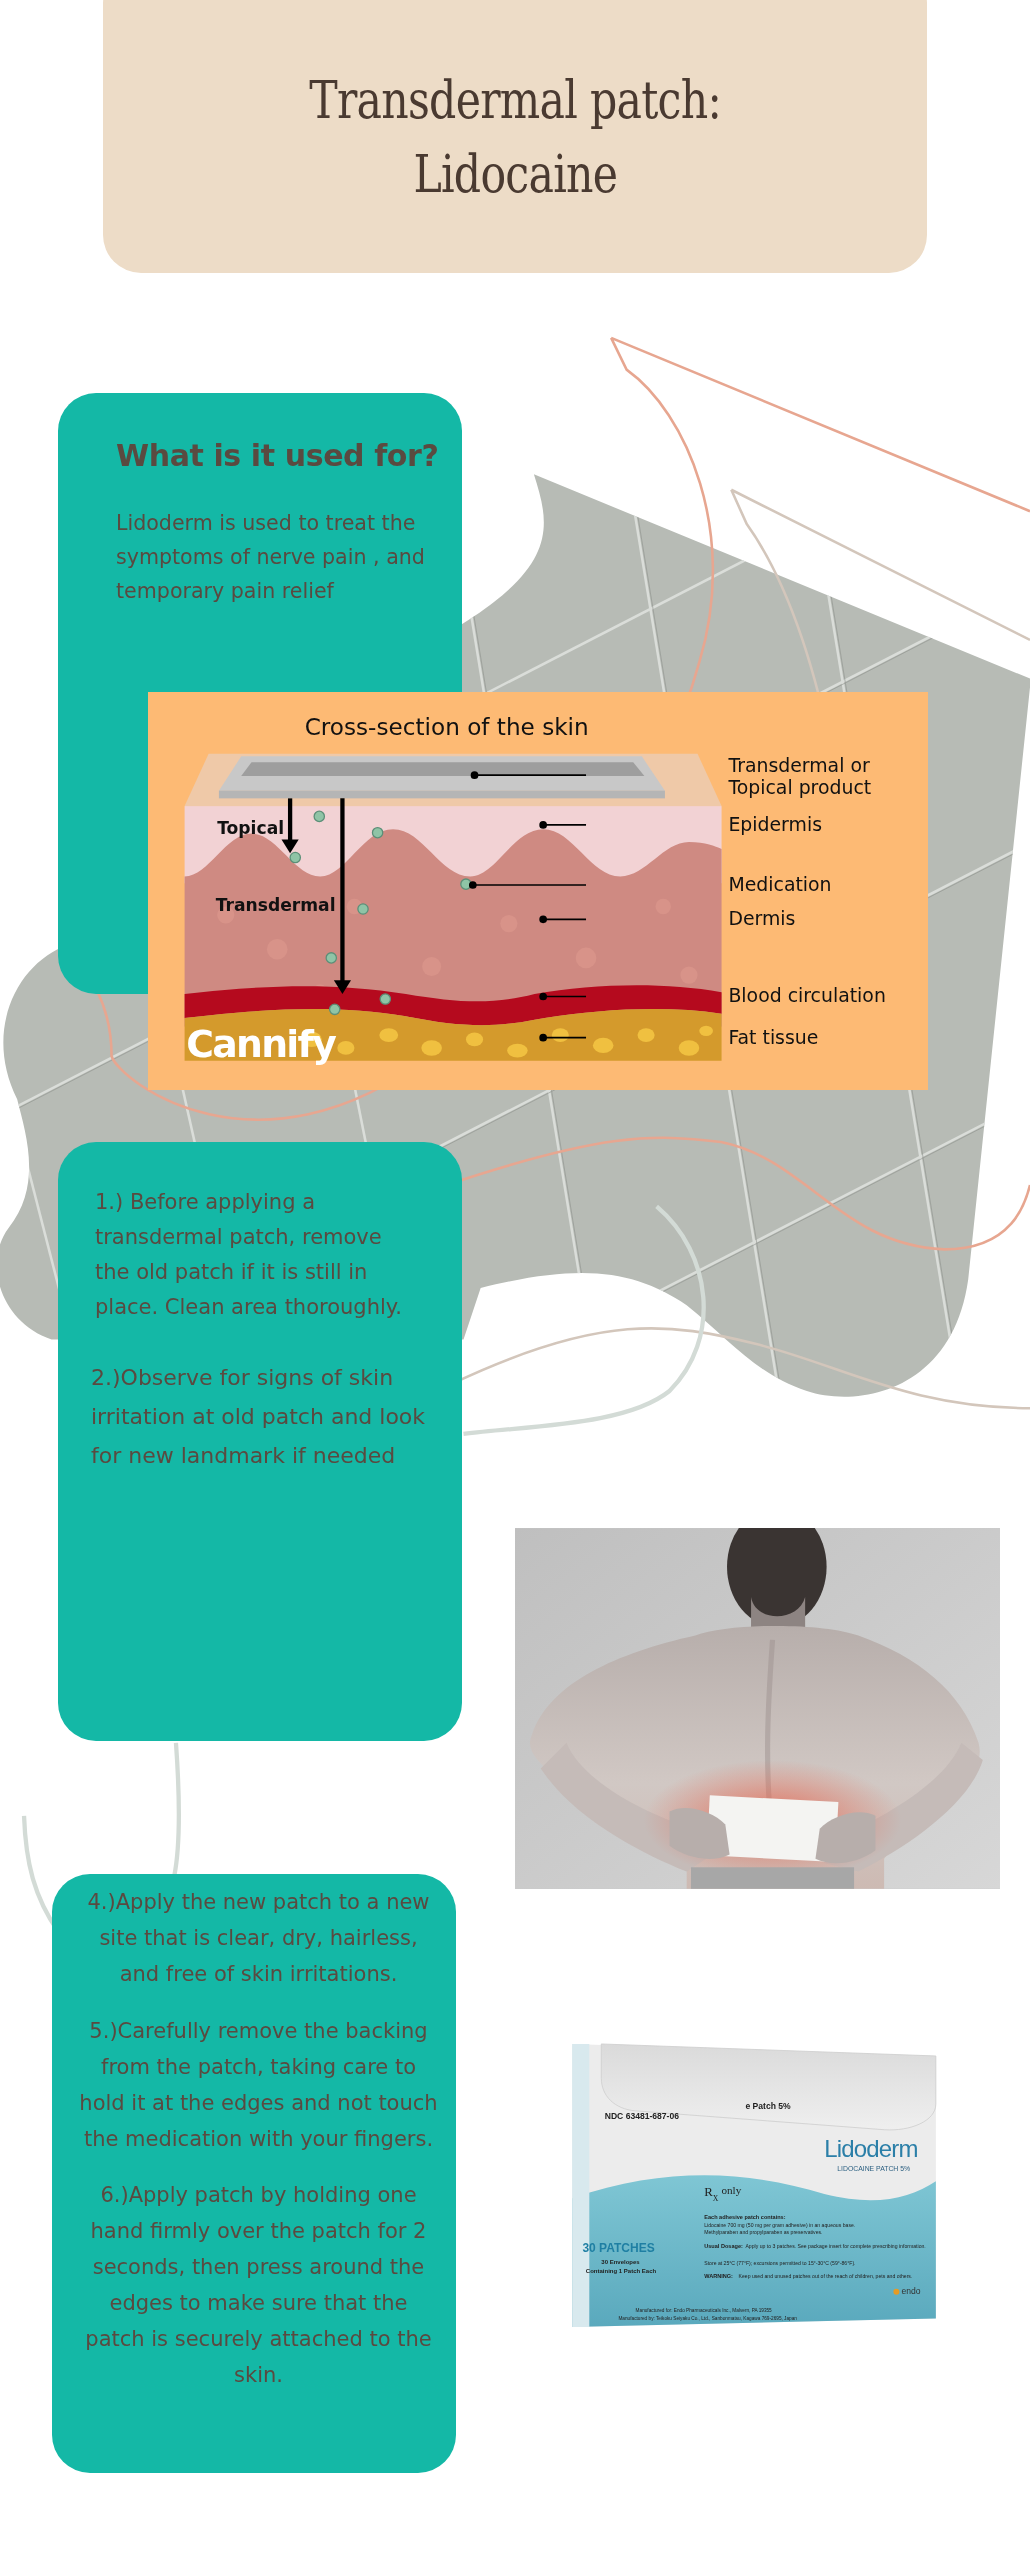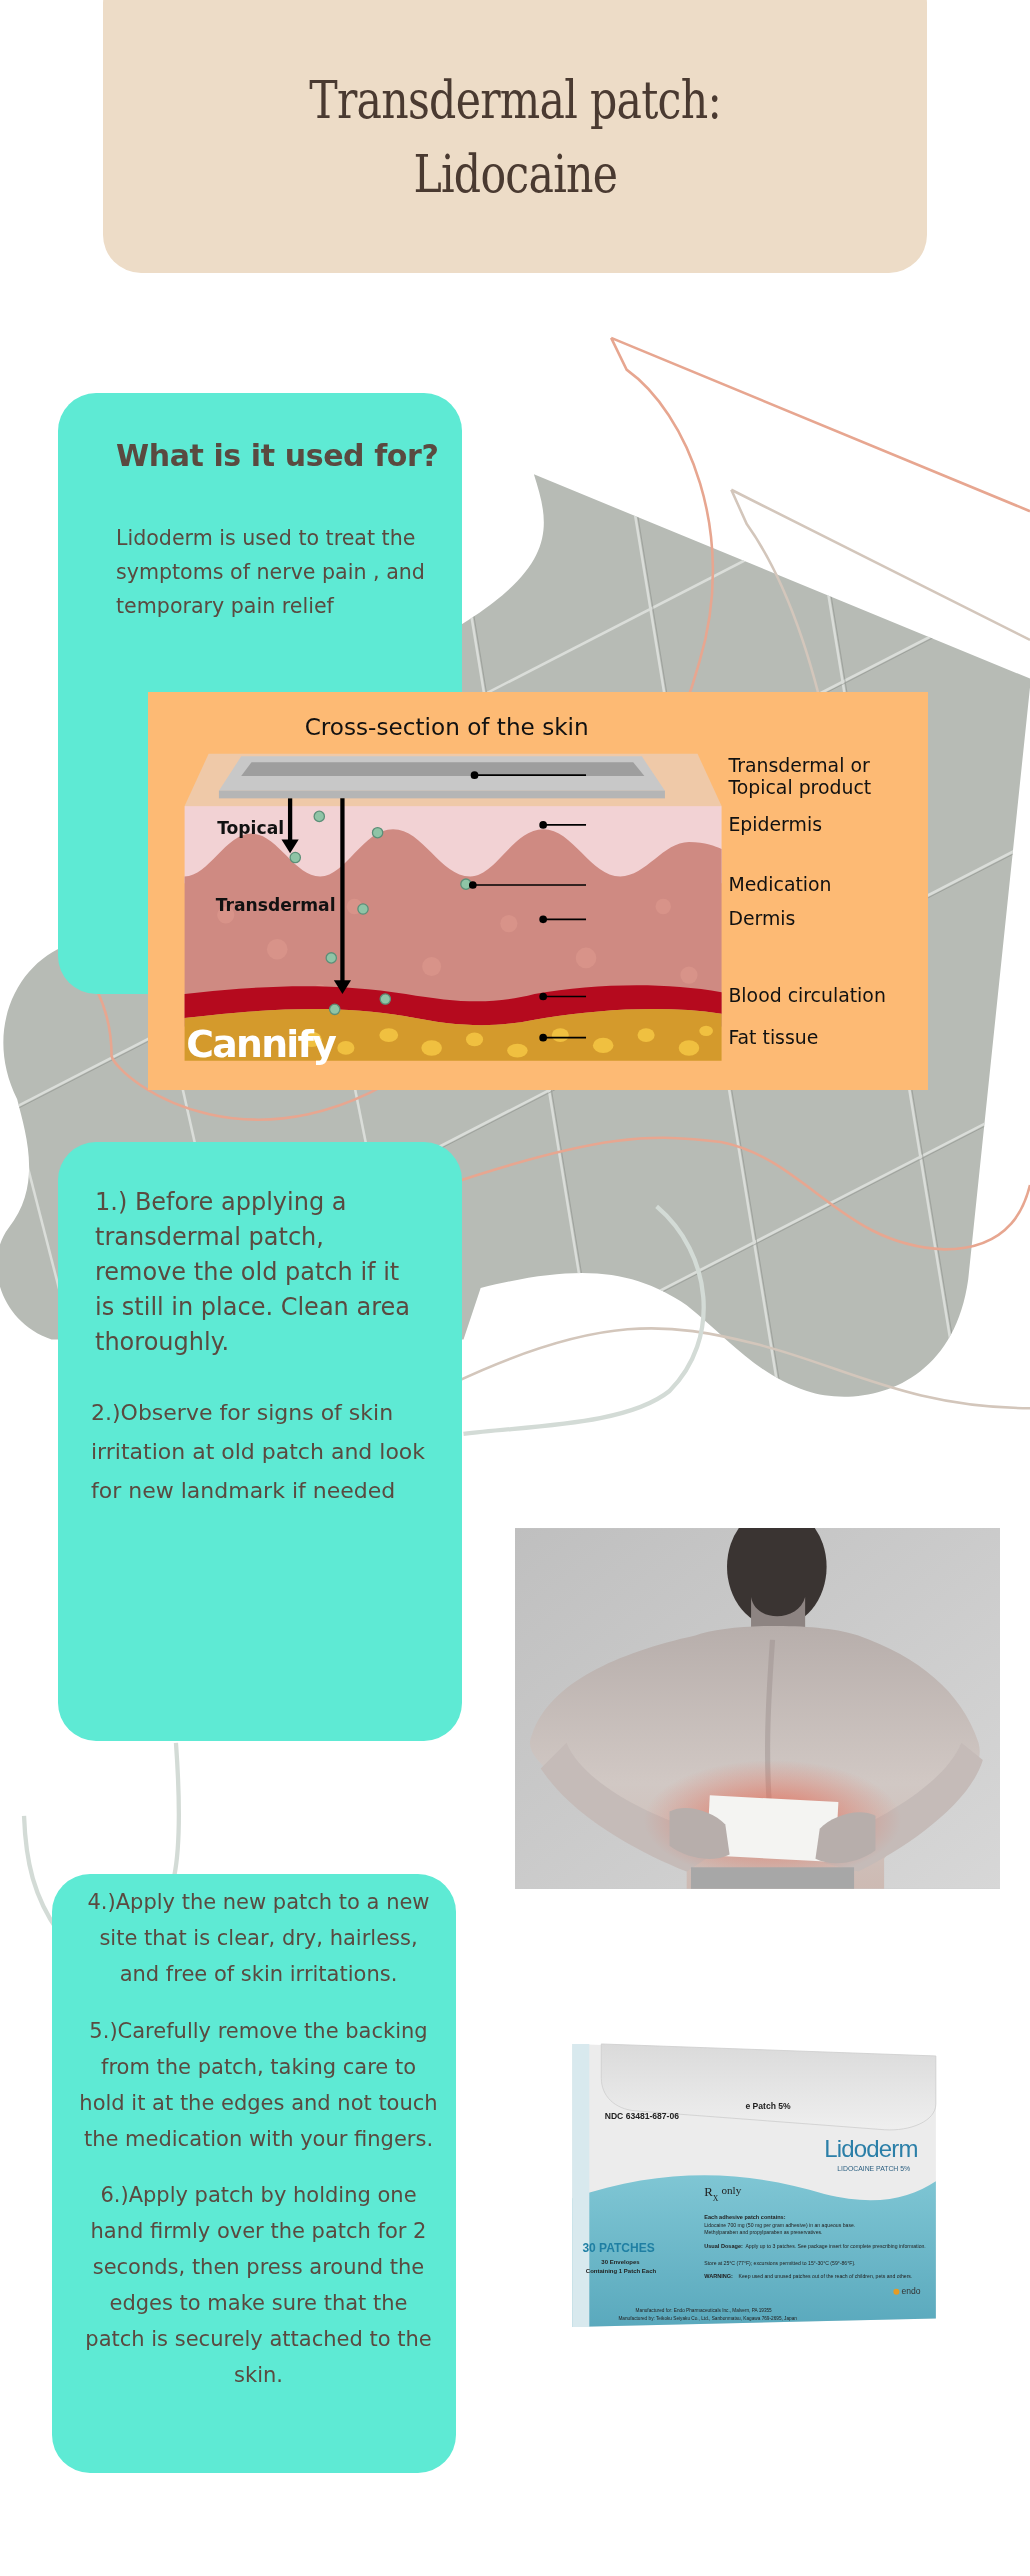--- a/index.html
+++ b/index.html
@@ -19,40 +19,40 @@
     display:flex; flex-direction:column; align-items:center; justify-content:center;
     padding-top:34px; box-sizing:border-box;
   }
   .title-line {
     font-family:"DejaVu Serif", serif; font-weight:normal;
     font-size:52px; letter-spacing:-0.9px; color:#4a3a31;
     line-height:74px; transform:scaleX(0.82);
   }
 
   .card {
-    background:#5eead4; border-radius:38px; z-index:2; box-sizing:border-box;
+    background:#14b8a6; border-radius:38px; z-index:2; box-sizing:border-box;
   }
   .card-used { left:58px; top:393px; width:404px; height:601px; padding:45px 0 0 58px; }
   .card-used h2 {
     margin:0; font-size:30px; font-weight:bold; color:#5a4a40; letter-spacing:-0.4px;
   }
   .card-used p {
-    margin:48px 0 0 0; font-size:20.6px; line-height:34px; color:#5a4a40; width:326px;
+    margin:33px 0 0 0; font-size:20.6px; line-height:34px; color:#5a4a40; width:326px;
   }
 
   .diagram {
     left:148px; top:692px; width:780px; height:398px;
     background:#fdba74; z-index:3;
   }
 
   .card-admin { left:58px; top:1142px; width:404px; height:599px; padding:34px 0 0 0; }
   .card-admin h2 {
     margin:0 0 0 51px; font-size:30px; font-weight:bold; color:#5a4a40; letter-spacing:-0.4px;
   }
-  .step { font-size:24px; line-height:35px; color:#5a4a40; margin:0; }
+  .step { font-size:21px; line-height:35px; color:#5a4a40; margin:0; }
   .step1 { margin:8.6px 0 0 37px; width:326px; }
   .step2 { margin:33px 0 12px 33px; width:352px; font-size:22px; line-height:39px; }
   .step3 { margin:24px 0 0 33px; width:343px; font-size:21px; line-height:36px; }
 
   .photo-back { left:515px; top:1528px; width:485px; height:361px; z-index:2; background:#c9c9c9; overflow:hidden; }
 
   .card-steps2 { left:52px; top:1874px; width:404px; height:599px; padding:10.3px 0 0 26px;text-align:center; }
   .card-steps2 .step { font-size:21px; line-height:36px; width:361px; }
   .card-steps2 .gap { height:20.6px; }
 

